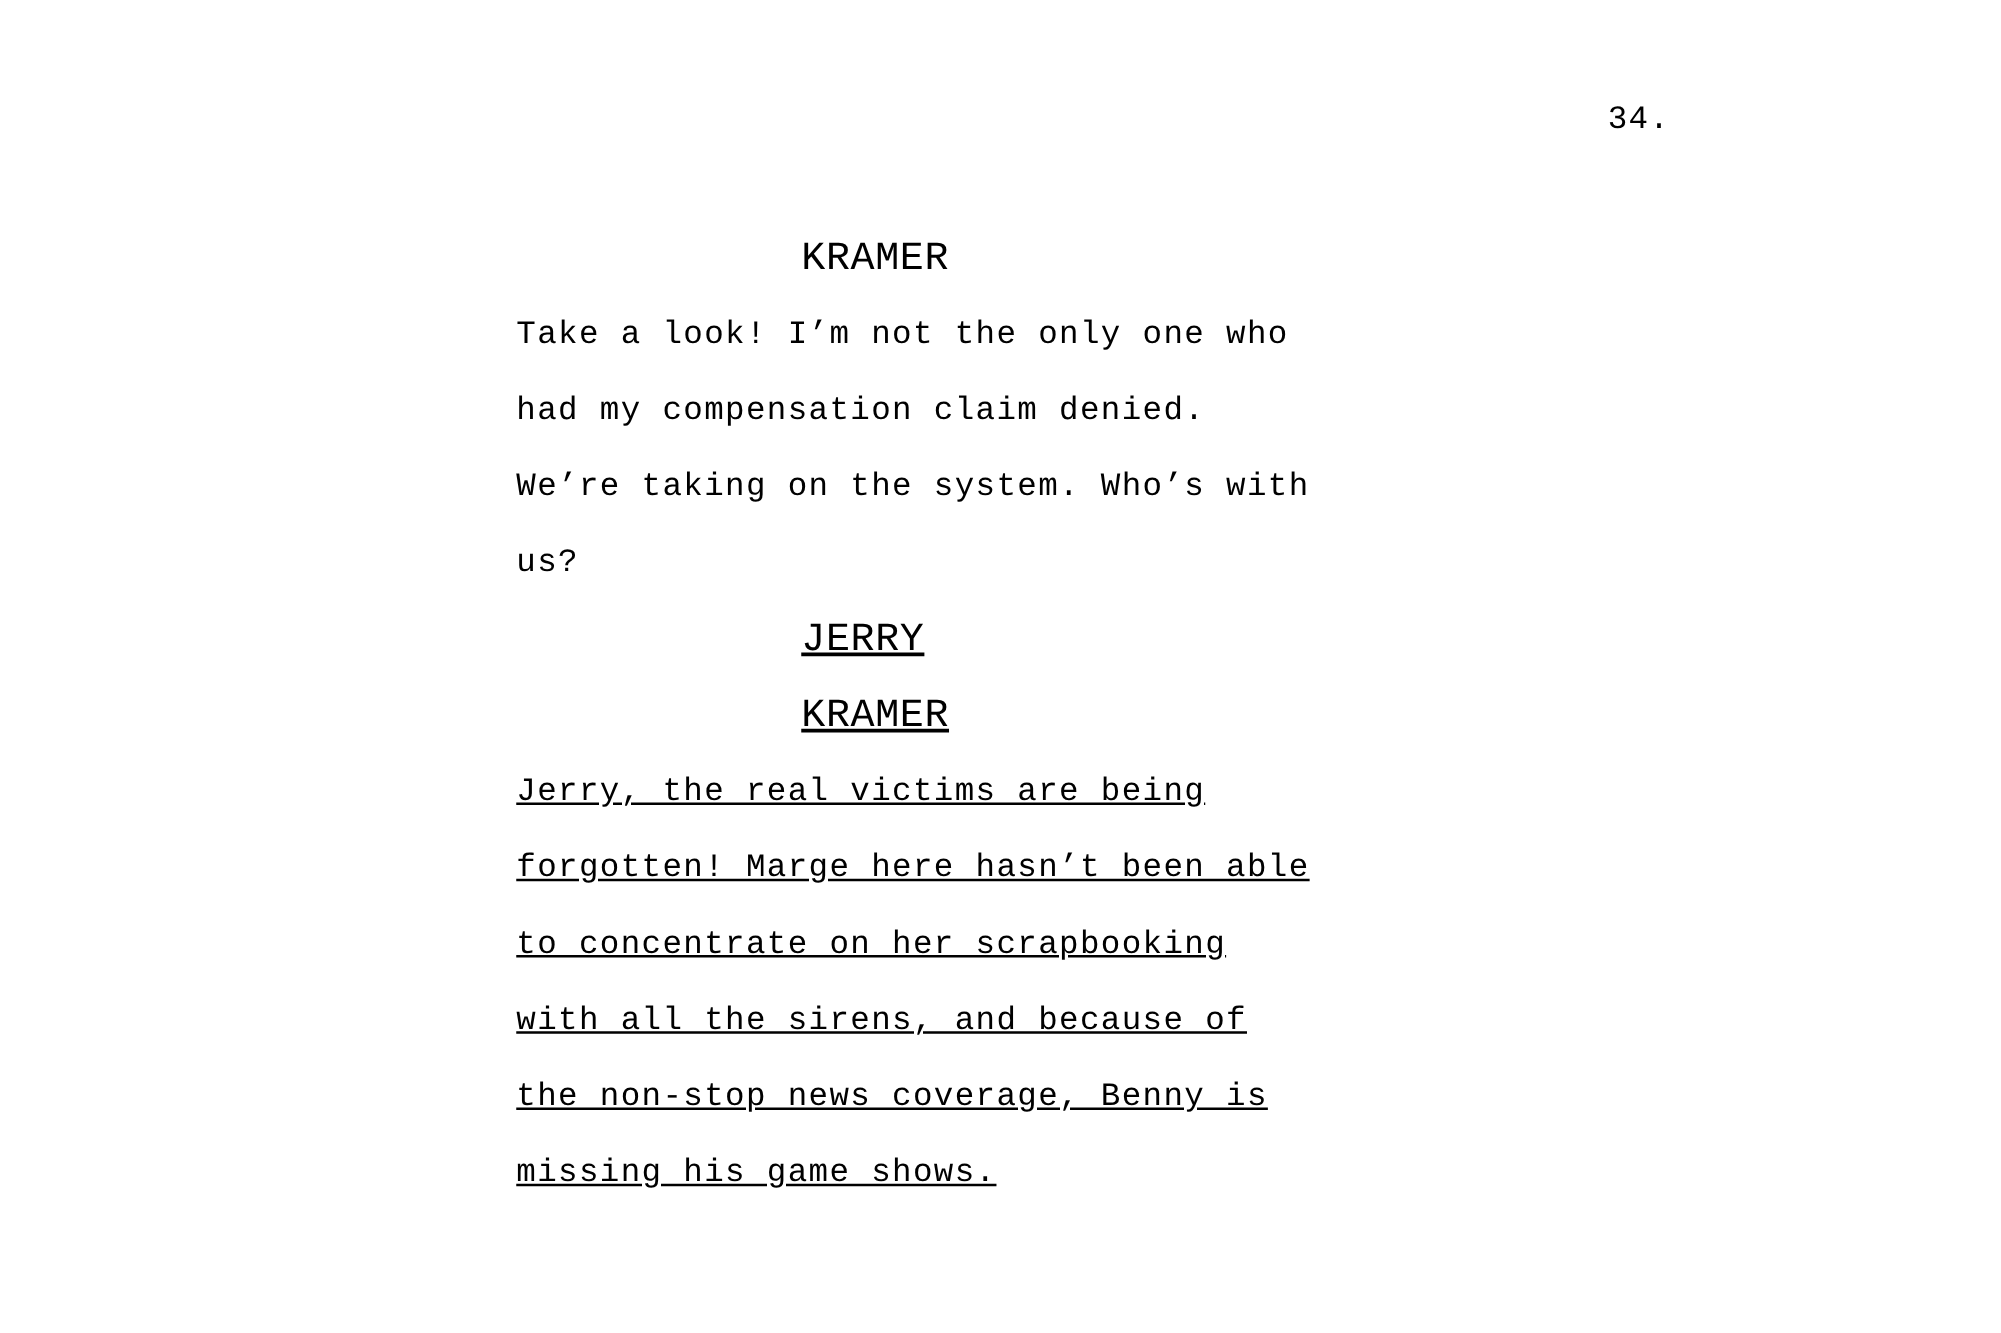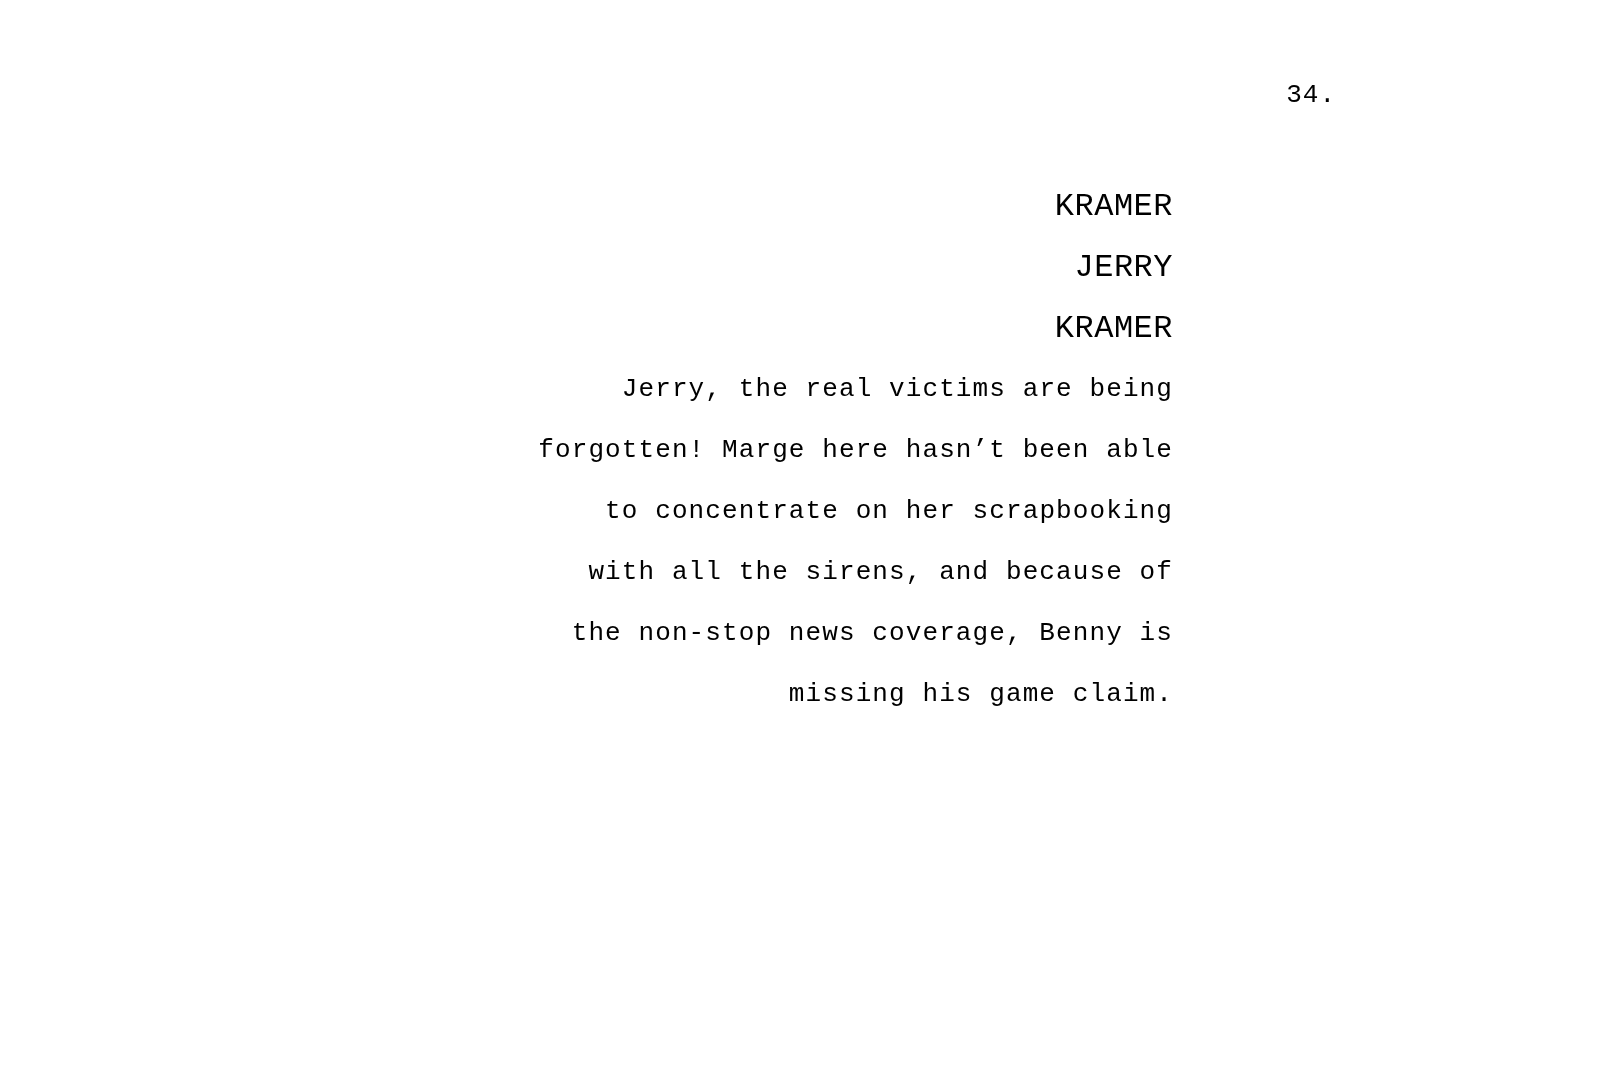--- a/index.html
+++ b/index.html
@@ -12,21 +12,20 @@
     height: 1066px;
     font-family: "Liberation Mono", "DejaVu Sans Mono", monospace;
     color: #000000;
     position: relative;
     overflow: hidden;
   }
   .page {
     position: absolute;
     inset: 0;
     background: #ffffff;
-    text-align: right;
   }
   .page-number {
     position: absolute;
     top: 82px;
     right: 265px;
     font-size: 26px;
     letter-spacing: 1px;
     line-height: 1;
   }
   .script-body {
@@ -43,43 +42,48 @@
     white-space: pre;
   }
   .dialogue {
     font-size: 26px;
     line-height: 61px;
     letter-spacing: 1.1px;
     white-space: pre-wrap;
   }
   .block + .block {
     margin-top: 0;
+    text-decoration: underline;
   }
 </style>
 </head>
 <body>
 
 <div class="page">
 
   <div class="page-number">34.</div>
 
   <div class="script-body">
 
     <div class="block">
       <div class="character">KRAMER</div>
+      <div class="dialogue">Take a look! I’m not the only one who
+had my compensation claim denied.
+We’re taking on the system. Who’s with
+us?</div>
     </div>
 
     <div class="block">
       <div class="character">JERRY</div>
     </div>
 
     <div class="block">
       <div class="character">KRAMER</div>
       <div class="dialogue">Jerry, the real victims are being
 forgotten! Marge here hasn’t been able
 to concentrate on her scrapbooking
 with all the sirens, and because of
 the non-stop news coverage, Benny is
-missing his game claim.</div>
+missing his game shows.</div>
     </div>
 
   </div>
 </div>
 
 </body></html>

